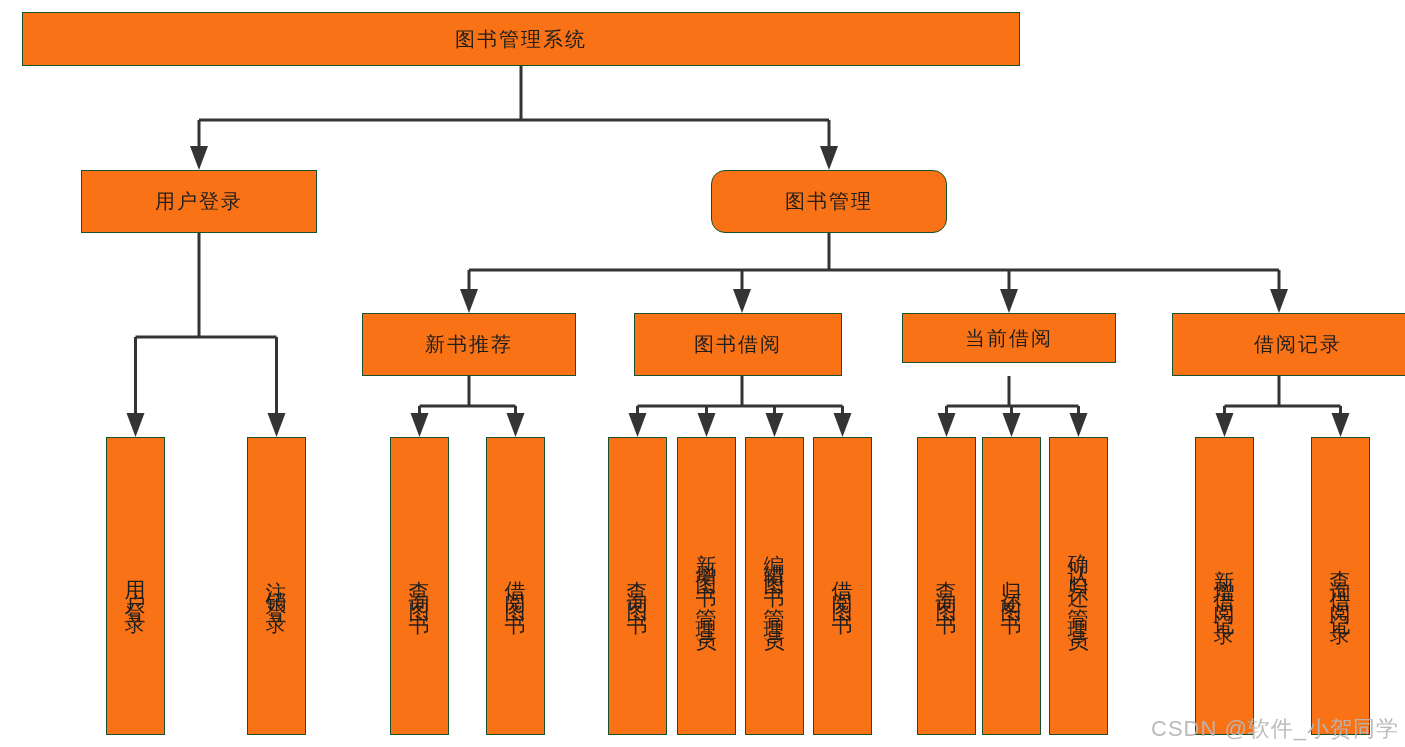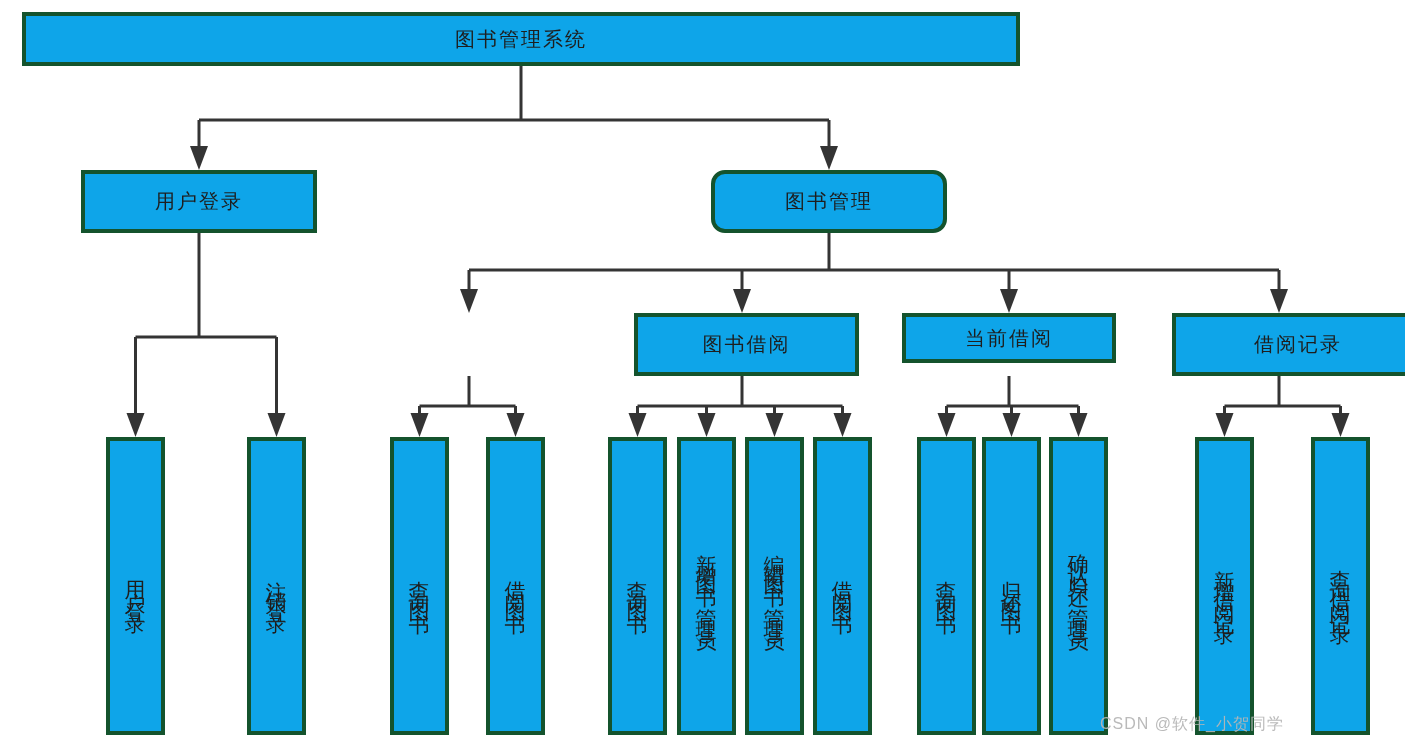--- a/index.html
+++ b/index.html
@@ -2,49 +2,49 @@
 <html><head>
 <meta charset="utf-8">
 <style>
   html,body{margin:0;padding:0;background:#ffffff;}
   #canvas{
     position:relative;width:1405px;height:747px;background:#ffffff;overflow:hidden;
     font-family:"Liberation Sans","DejaVu Sans",sans-serif;
   }
   #wires{position:absolute;left:0;top:0;width:1405px;height:747px;}
   .node{
-    position:absolute;box-sizing:border-box;background:#0ea5e9;
-    border:4px solid #14532d;color:#1e1e1e;
+    position:absolute;box-sizing:border-box;background:#f97316;
+    border:1px solid #14532d;color:#1e1e1e;
     display:flex;align-items:center;justify-content:center;
   }
   .h-label{font-size:20px;letter-spacing:2px;white-space:nowrap;}
   .v-label{
     writing-mode:vertical-rl;text-orientation:mixed;
     font-size:21px;letter-spacing:11px;line-height:1;white-space:nowrap;
   }
   
   .n-root{left:22px;top:12px;width:998px;height:54px;}
   
   .n-l2a{left:81px;top:170px;width:236px;height:63px;}
   .n-l2b{left:711px;top:170px;width:236px;height:63px;border-radius:14px;}
   
   .n-l3a{left:362px;top:313px;width:214px;height:63px;}
-  .n-l3b{left:634px;top:313px;width:225px;height:63px;}
+  .n-l3b{left:634px;top:313px;width:208px;height:63px;}
   .n-l3c{left:902px;top:313px;width:214px;height:50px;}
   .n-l3d{left:1172px;top:313px;width:252px;height:63px;}
   
   .leaf{top:437px;width:59px;height:298px;}
   .g1a{left:106px;} .g1b{left:247px;}
   .g2a{left:390px;} .g2b{left:486px;}
   .g3a{left:608px;} .g3b{left:677px;} .g3c{left:745px;} .g3d{left:813px;}
   .g4a{left:917px;} .g4b{left:982px;} .g4c{left:1049px;}
   .g5a{left:1195px;} .g5b{left:1311px;}
   .watermark{
-    position:absolute;left:1100px;top:714px;z-index:5;
-    font-size:16px;color:rgba(182,182,182,0.95);letter-spacing:1px;white-space:nowrap;
+    position:absolute;left:1151px;top:714px;z-index:5;
+    font-size:22px;color:rgba(182,182,182,0.95);letter-spacing:1px;white-space:nowrap;
   }
 </style>
 </head>
 <body>
 
 <div id="canvas">
 
   <svg id="wires" viewBox="0 0 1405 747" xmlns="http://www.w3.org/2000/svg" fill="none" stroke="#343434" stroke-width="3">
 
     <g>
@@ -99,20 +99,23 @@
     <span class="h-label">图书管理系统</span>
   </div>
 
   <div class="node n-l2a">
     <span class="h-label">用户登录</span>
   </div>
   <div class="node n-l2b">
     <span class="h-label">图书管理</span>
   </div>
 
+  <div class="node n-l3a">
+    <span class="h-label">新书推荐</span>
+  </div>
   <div class="node n-l3b">
     <span class="h-label">图书借阅</span>
   </div>
   <div class="node n-l3c">
     <span class="h-label">当前借阅</span>
   </div>
   <div class="node n-l3d">
     <span class="h-label">借阅记录</span>
   </div>
 

